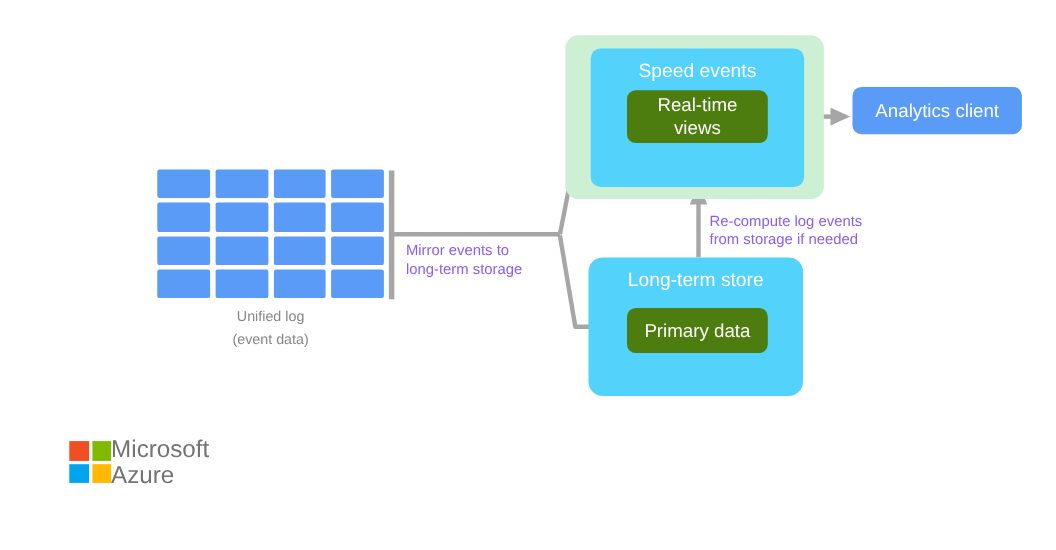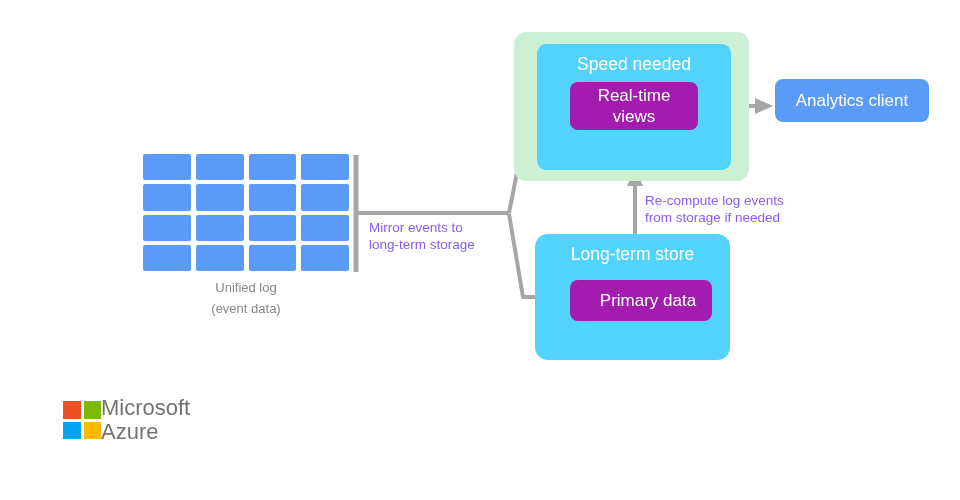--- a/index.html
+++ b/index.html
@@ -122,21 +122,21 @@
     right: 0;
     top: 9px;
     text-align: center;
     color: #ffffff;
     font-size: 17.5px;
     line-height: 22px;
     white-space: nowrap;
   }
   .inner-chip {
     position: absolute;
-    background: #a21caf;
+    background: #4d7c0f;
     border-radius: 8px;
     color: #ffffff;
     display: flex;
     align-items: center;
     justify-content: center;
     text-align: center;
     font-size: 17px;
     line-height: 21px;
     white-space: pre;
   }
@@ -144,21 +144,20 @@
     left: 33px;
     top: 38px;
     width: 128px;
     height: 48px;
   }
   #primary-data-chip {
     left: 35px;
     top: 46px;
     width: 128px;
     height: 41px;
-    padding-left: 14px;
   }
 
   
   #analytics-client-box {
     position: absolute;
     left: 775px;
     top: 79px;
     width: 154px;
     height: 43px;
     background: #5b9bf8;
@@ -246,21 +245,21 @@
 
   <div class="annotation" id="mirror-annotation">Mirror events to
 long-term storage</div>
 
   <div class="annotation" id="recompute-annotation">Re-compute log events
 from storage if needed</div>
 
   <div id="speed-layer-group"></div>
 
   <div id="speed-layer-box">
-    <div class="box-title">Speed needed</div>
+    <div class="box-title">Speed events</div>
     <div class="inner-chip" id="realtime-views-chip">Real-time
 views</div>
   </div>
 
   <div id="long-term-store-box">
     <div class="box-title">Long-term store</div>
     <div class="inner-chip" id="primary-data-chip">Primary data</div>
   </div>
 
   <div id="analytics-client-box">Analytics client</div>

